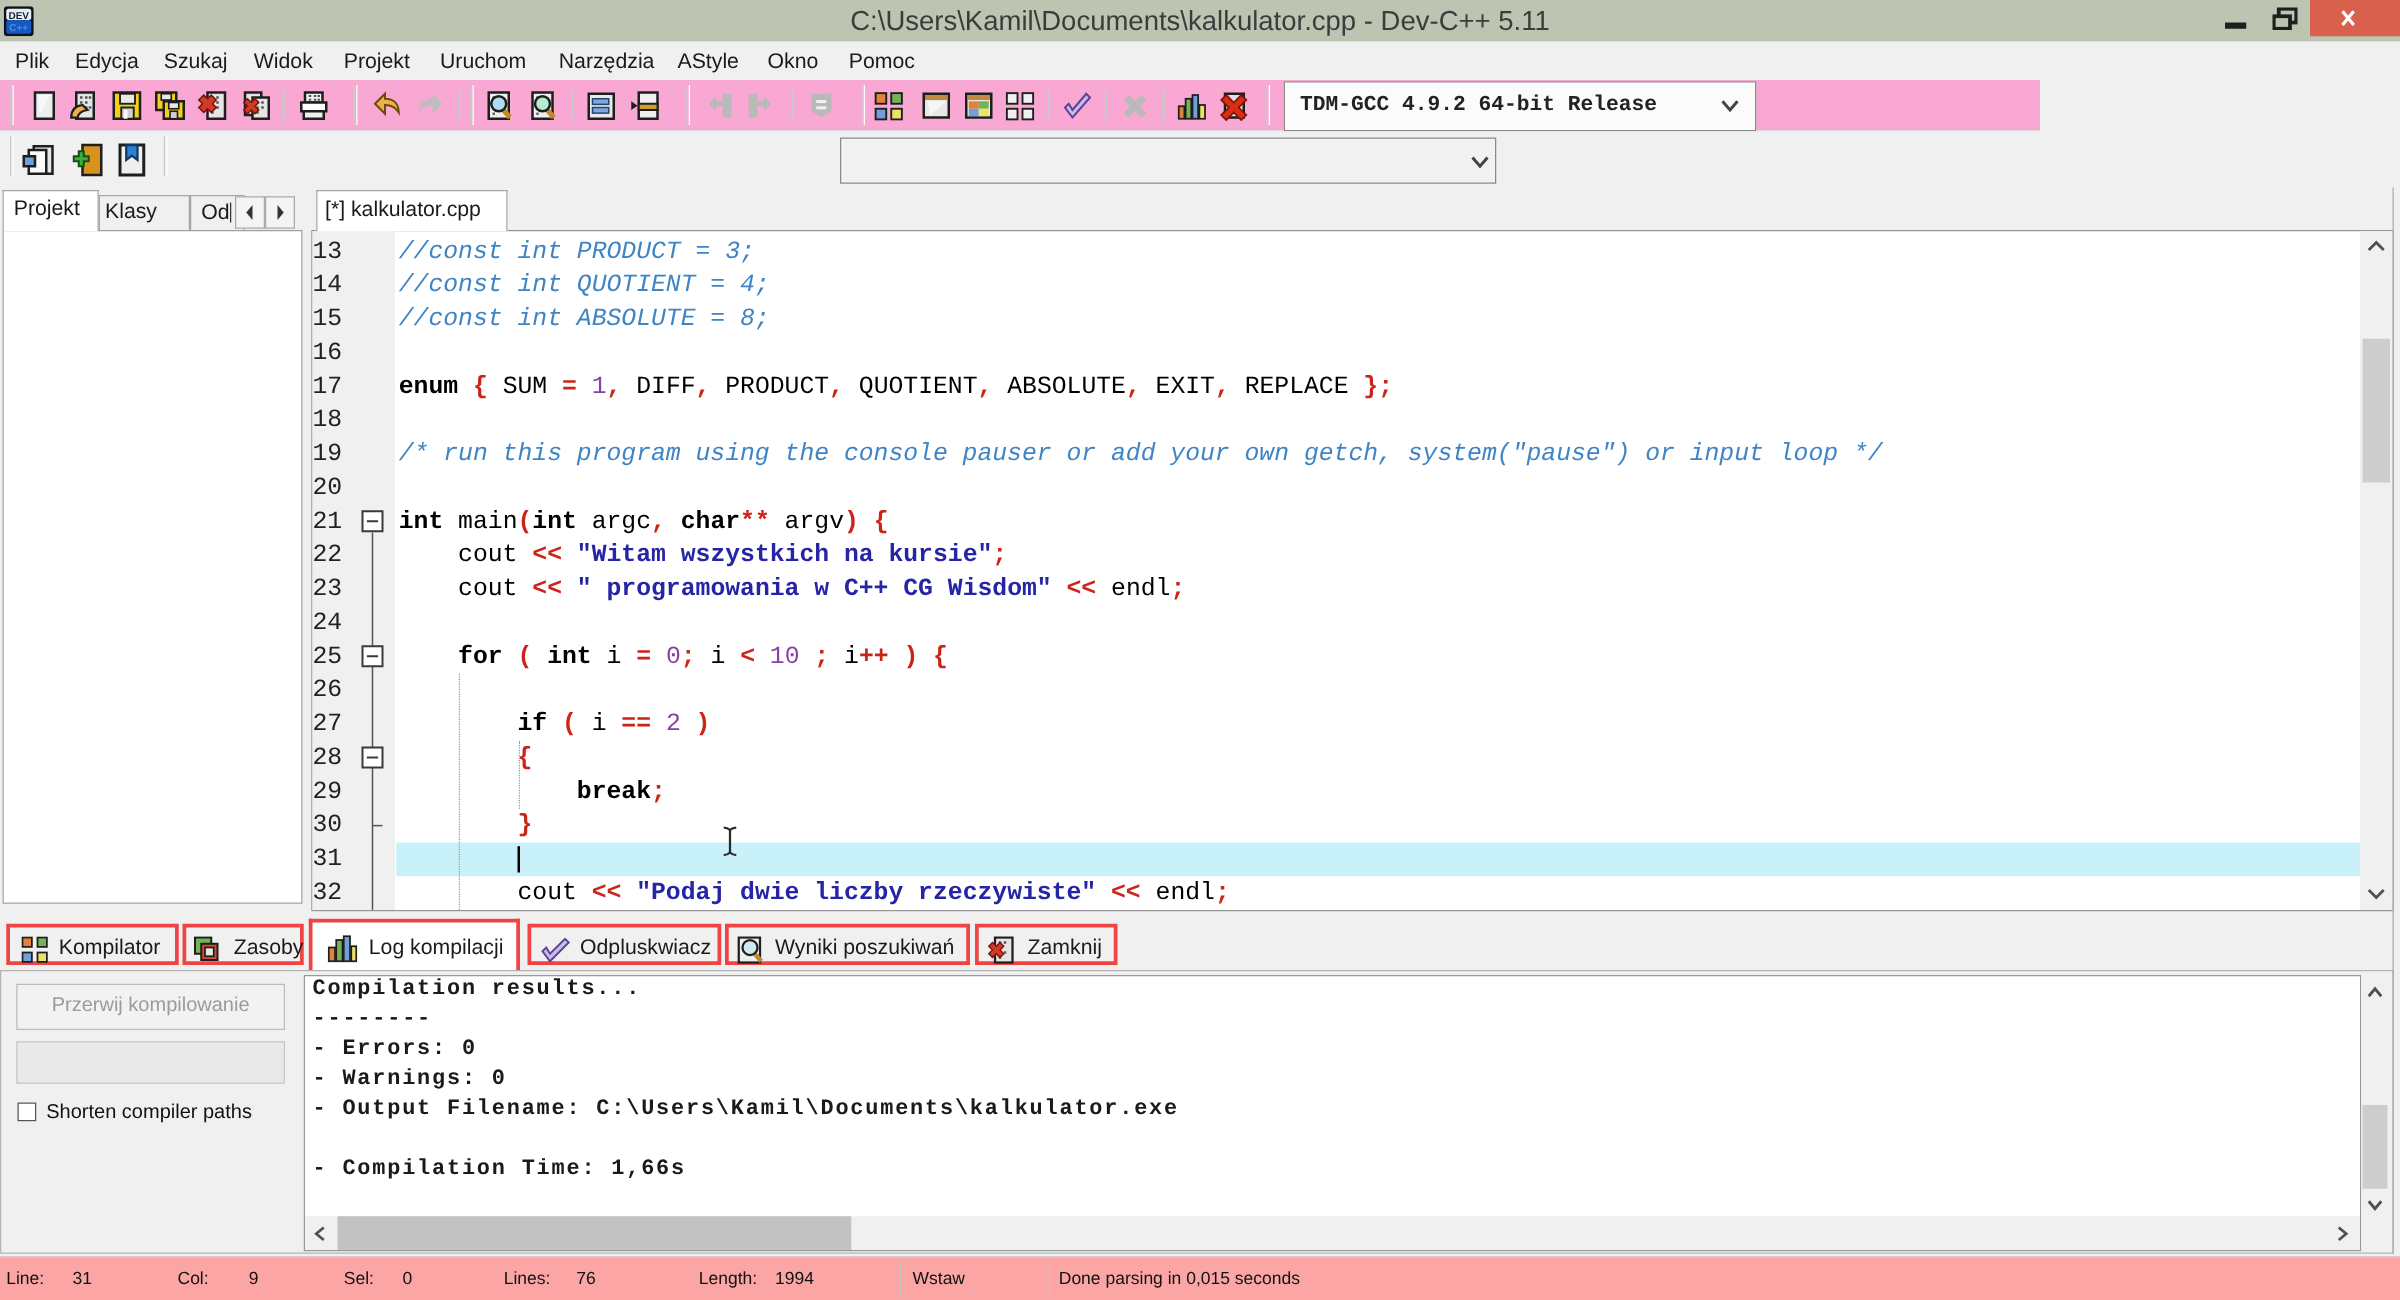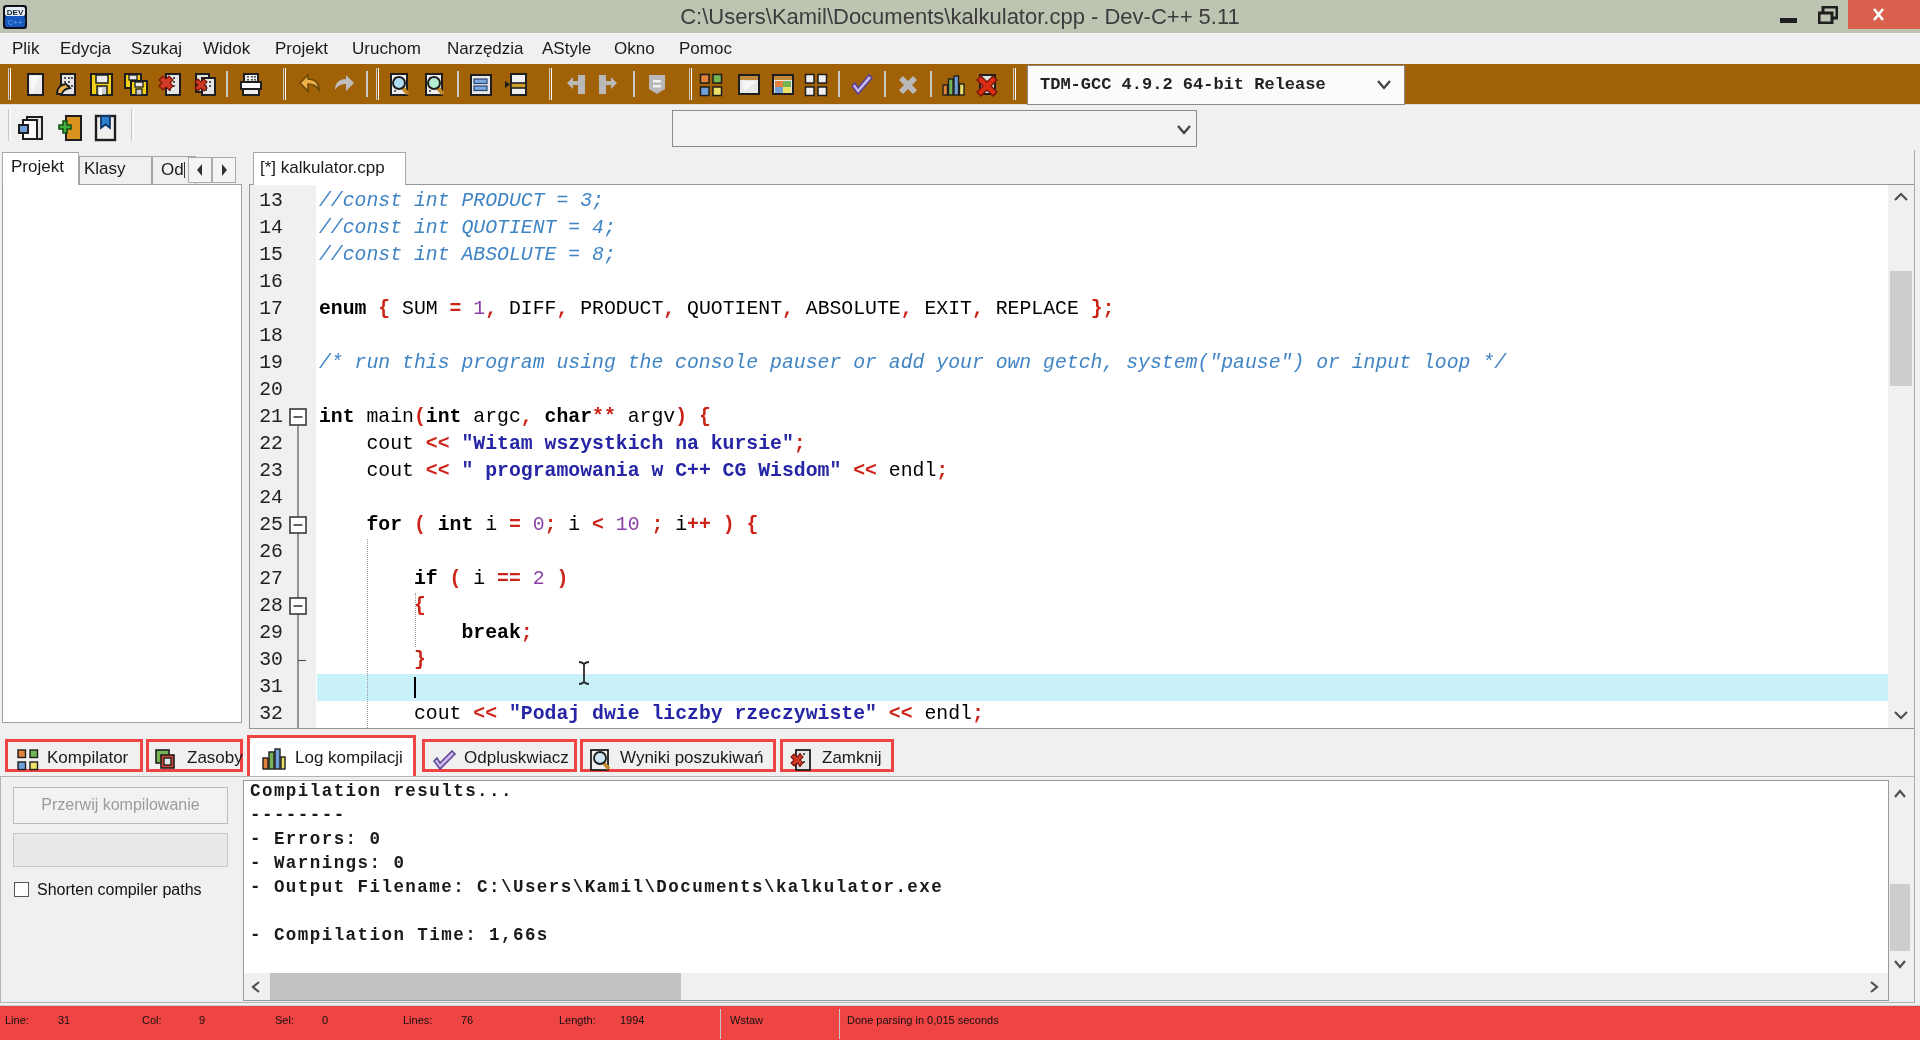--- a/index.html
+++ b/index.html
@@ -11,53 +11,53 @@
   
   #titlebar { left:0; top:0; width:1920px; height:34px; background:#bdc5b2; border-bottom:1px solid #a3ab97; }
   #title-text { left:0; top:4px; width:1920px; text-align:center; font-size:22px; color:#3c3c3c; }
   #btn-close { left:1848px; top:0; width:72px; height:29px; background:#d9604d; }
 
   
   #menubar { left:0; top:33px; width:1920px; height:31px; background:#f0f0f0; }
   .menuitem { position:absolute; top:6px; font-size:17px; color:#1a1a1a; }
 
   
-  #toolbar1 { left:0; top:64px; width:1920px; height:41px; background:#a16207; border-bottom:1px solid #dcdcdc; }
+  #toolbar1 { left:0; top:64px; width:1632px; height:41px; background:#f9a8d4; border-bottom:1px solid #dcdcdc; }
   #toolbar2 { left:0; top:105px; width:1920px; height:45px; background:#f0f0f0; }
   .tsep { position:absolute; top:7px; width:2px; height:26px; background:#c8c8c8; }
   .grip { position:absolute; top:4px; width:3px; height:32px; border-left:1px solid #c9c9c9; border-right:1px solid #fdfdfd; }
 
   
   .tab { position:absolute; background:#f0f0f0; border:1px solid #a6a6a6; border-bottom:none; font-size:17px; color:#1a1a1a; }
   .tab.active { background:#ffffff; z-index:3; }
 
   
   #leftpanel { left:2px; top:184px; width:240px; height:539px; background:#fff; border:1px solid #a0a0a0; }
   #editor { left:249px; top:184px; width:1666px; height:545px; background:#fff; border:1px solid #969696; }
   #gutter { left:0px; top:0px; width:66px; height:543px; background:#f0f0f0; }
 
   
   .cl { position:absolute; left:69px; white-space:pre; font-family:"Liberation Mono", monospace; font-size:19.79px; line-height:27px; height:27px; color:#000; }
-  .ln { position:absolute; left:0px; width:33px; text-align:right; font-family:"Liberation Mono", monospace; font-size:19.79px; line-height:27px; height:27px; color:#222; }
+  .ln { position:absolute; left:0px; width:33px; font-family:"Liberation Mono", monospace; font-size:19.79px; line-height:27px; height:27px; color:#222; }
   .k { font-weight:bold; }
   .c { color:#3f84c4; font-style:italic; }
   .s { color:#2525a5; font-weight:bold; }
   .n { color:#8a3fa6; }
   .o { color:#cc2418; font-weight:bold; }
 
   
   .btab { position:absolute; background:#f0f0f0; border:3px solid #ef4444; font-size:17px; color:#1a1a1a; }
 
   
   #bottompanel { left:0; top:776px; width:1915px; height:227px; background:#f0f0f0; border:1px solid #b4b4b4; }
   #logarea { left:242px; top:3px; width:1646px; height:221px; background:#fff; border:1px solid #999; }
   .logline { position:absolute; left:6px; white-space:pre; font-family:"Liberation Mono", monospace; font-weight:bold; font-size:17.5px; letter-spacing:1.45px; line-height:24px; color:#1a1a1a; }
 
   
-  #statusbar { left:0; top:1005px; width:1920px; height:35px; background:#ef4444; border-top:1px solid #d0d0d0; font-size:11px; color:#111; }
+  #statusbar { left:0; top:1005px; width:1920px; height:35px; background:#fca5a5; border-top:1px solid #d0d0d0; font-size:14px; color:#111; }
   .sfield { position:absolute; top:8px; }
 </style>
 </head>
 <body>
 
 <div class="abs" id="titlebar"></div>
 <div class="abs" id="title-text">C:\Users\Kamil\Documents\kalkulator.cpp - Dev-C++ 5.11</div>
 <svg class="abs" style="left:3px;top:5px" width="24" height="24">
   <rect x="0" y="0" width="24" height="24" rx="3" fill="#10101c"></rect>
   <rect x="2" y="2" width="20" height="9" rx="2" fill="#e8eef6"></rect>

